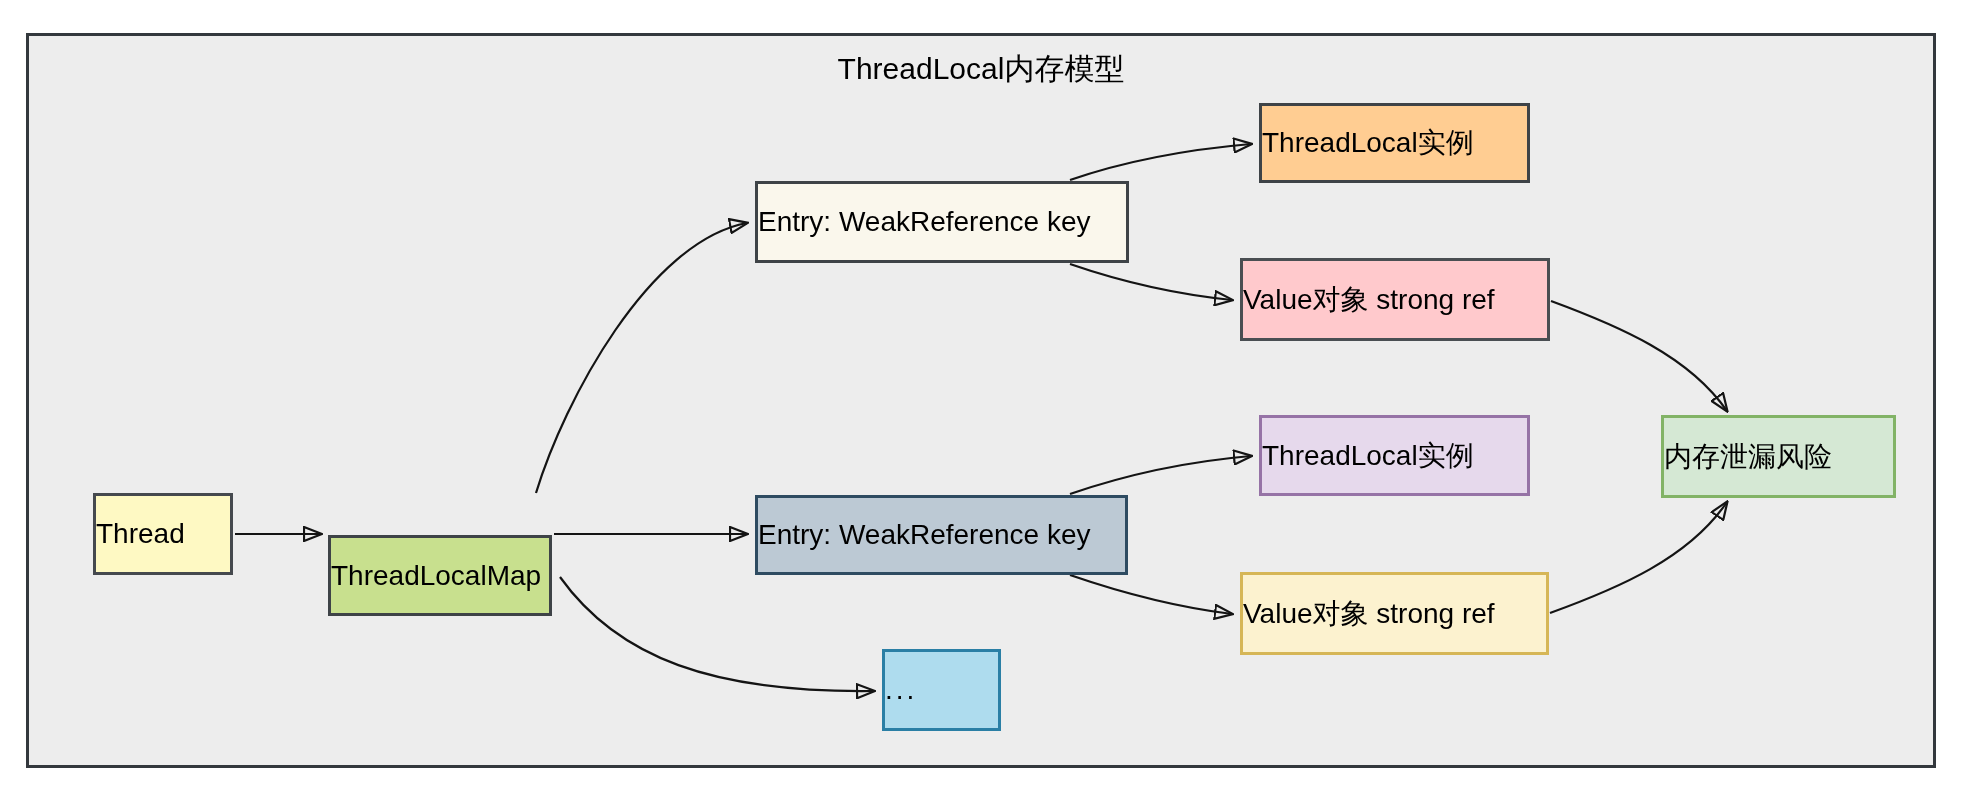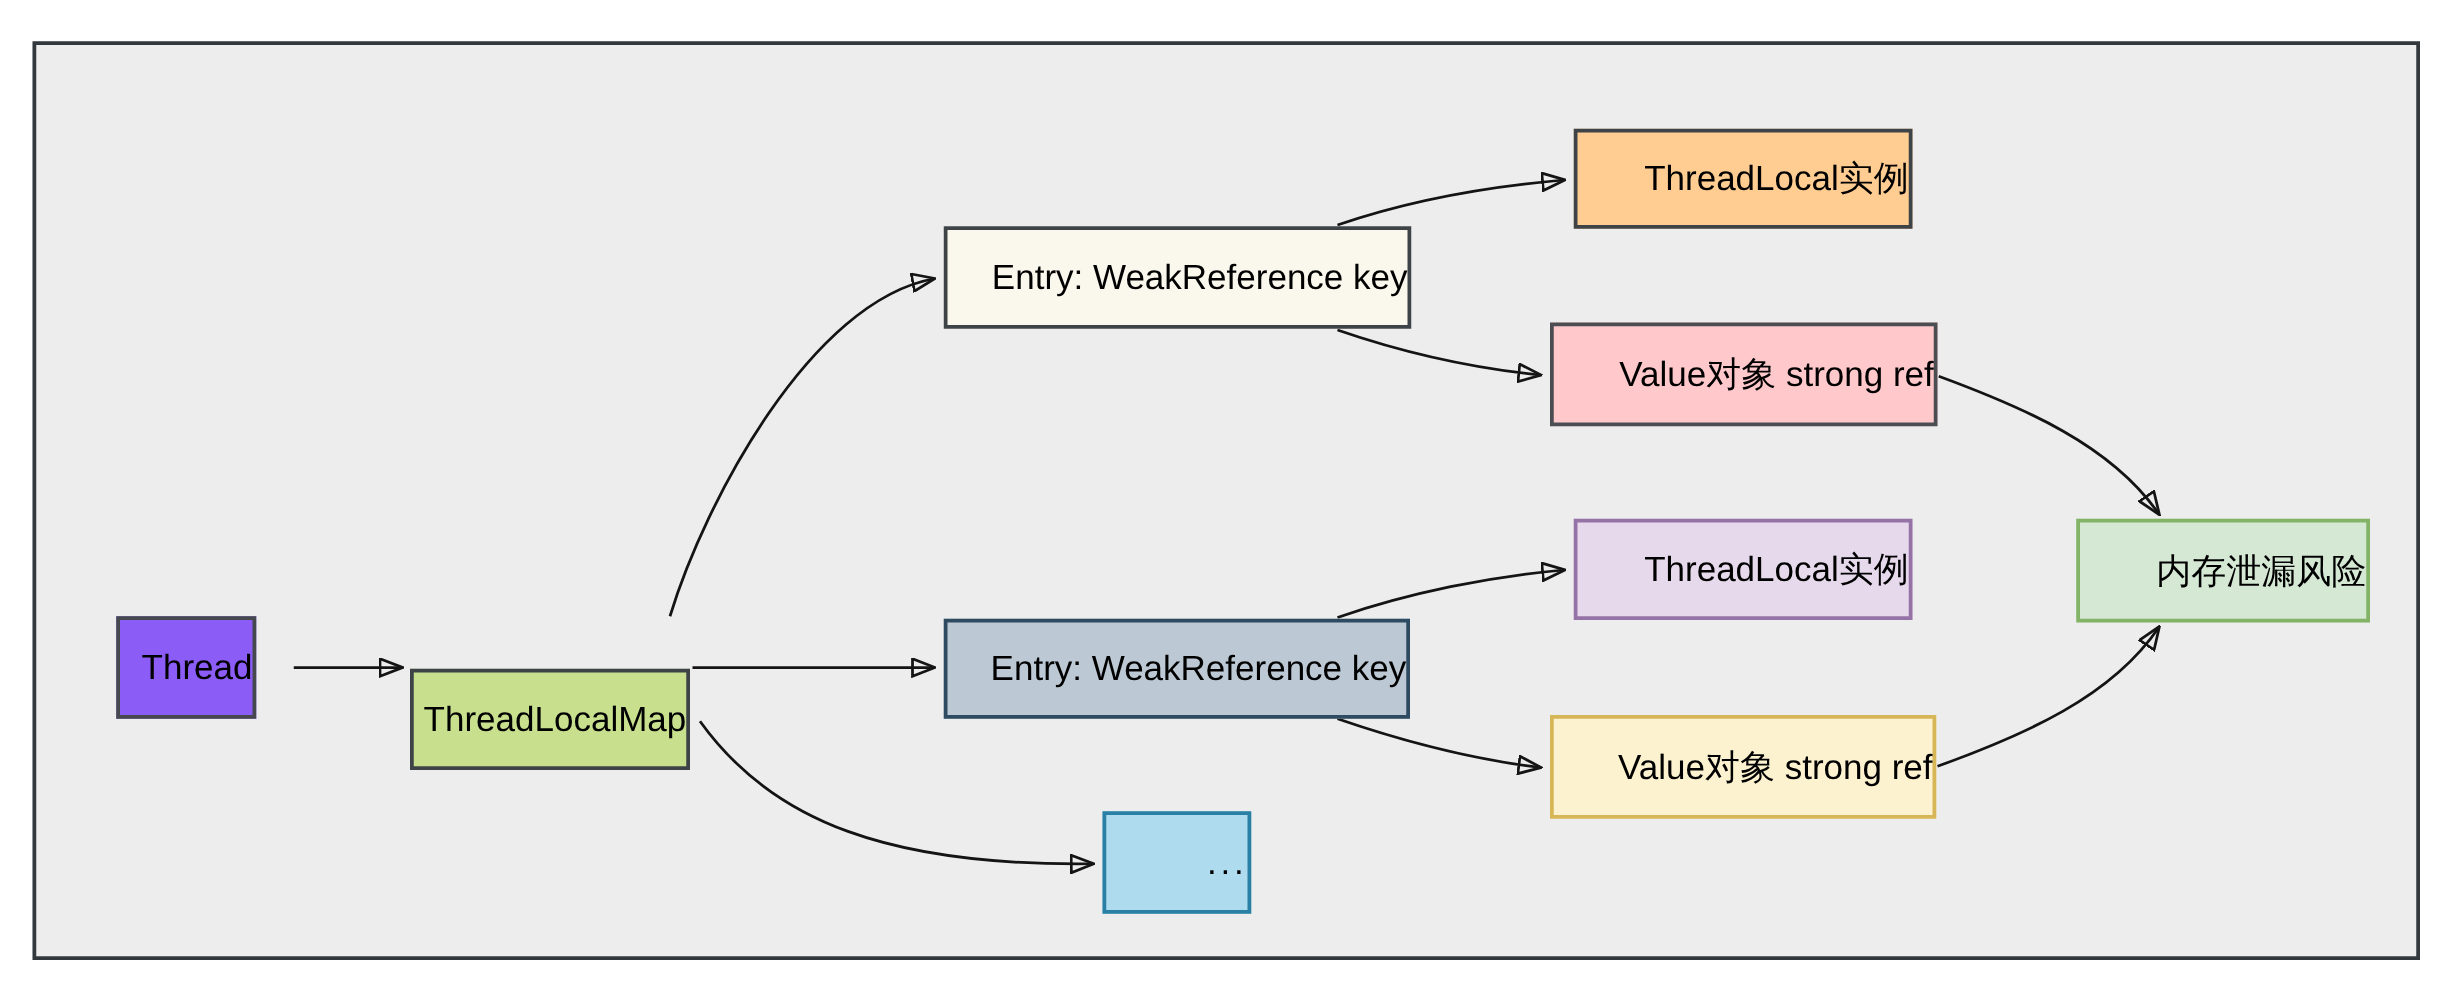--- a/index.html
+++ b/index.html
@@ -47,43 +47,44 @@
   .edges path {
     fill: none;
     stroke: #141414;
     stroke-width: 2.2px;
   }
   .node {
     position: absolute;
     box-sizing: border-box;
     display: flex;
     align-items: center;
-    justify-content: flex-end;
+    justify-content: flex-start;
     border: 3px solid #3e4347;
     font-size: 28px;
     color: #000000;
     white-space: nowrap;
   }
-  .node-thread     { left: 64px;   top: 457px; width: 112px; height: 82px; background: #8b5cf6; border-color: #45494e; }
+  .node-thread     { left: 64px;   top: 457px; width: 140px; height: 82px; background: #fef9c3; border-color: #45494e; }
   .node-map        { left: 299px;  top: 459px; width: 224px; height: 81px; background: #c8e08e; border-color: #3e4347; margin-top: 40px; }
   .node-entry-top  { left: 726px;  top: 145px; width: 374px; height: 82px; background: #faf7ec; border-color: #3e4347; }
   .node-entry-mid  { left: 726px;  top: 459px; width: 373px; height: 80px; background: #bcc9d4; border-color: #2e4b61; }
   .node-tl-top     { left: 1230px; top: 67px;  width: 271px; height: 80px; background: #ffcd92; border-color: #3e4347; }
   .node-value-top  { left: 1211px; top: 222px; width: 310px; height: 83px; background: #ffc9cc; border-color: #4a4e52; }
   .node-tl-mid     { left: 1230px; top: 379px; width: 271px; height: 81px; background: #e6d9ec; border-color: #9673a6; }
   .node-value-mid  { left: 1211px; top: 536px; width: 309px; height: 83px; background: #fcf2cf; border-color: #d6b656; }
   .node-leak       { left: 1632px; top: 379px; width: 235px; height: 83px; background: #d5e8d4; border-color: #82b366; }
   .node-more       { left: 853px;  top: 613px; width: 119px; height: 82px; background: #aedcee; border-color: #2a7fa5; letter-spacing: 3px; }
 </style>
 </head>
 <body>
 
 <div class="stage">
   <div class="canvas">
 
+    <div class="diagram-title">ThreadLocal内存模型</div>
 
     <svg class="edges" viewBox="0 0 1904 729" xmlns="http://www.w3.org/2000/svg">
       <defs>
         <marker id="arrow" markerUnits="userSpaceOnUse" markerWidth="20" markerHeight="16" refX="18" refY="8" orient="auto">
           <path d="M 1 1 L 19 8 L 1 15 Z" fill="#141414" stroke="none"></path>
         </marker>
       </defs>
       <path d="M 206 498 L 292 498" marker-end="url(#arrow)"></path>
       <path d="M 507 457 C 535 365 620 205 718 187" marker-end="url(#arrow)"></path>
       <path d="M 525 498 L 718 498" marker-end="url(#arrow)"></path>

